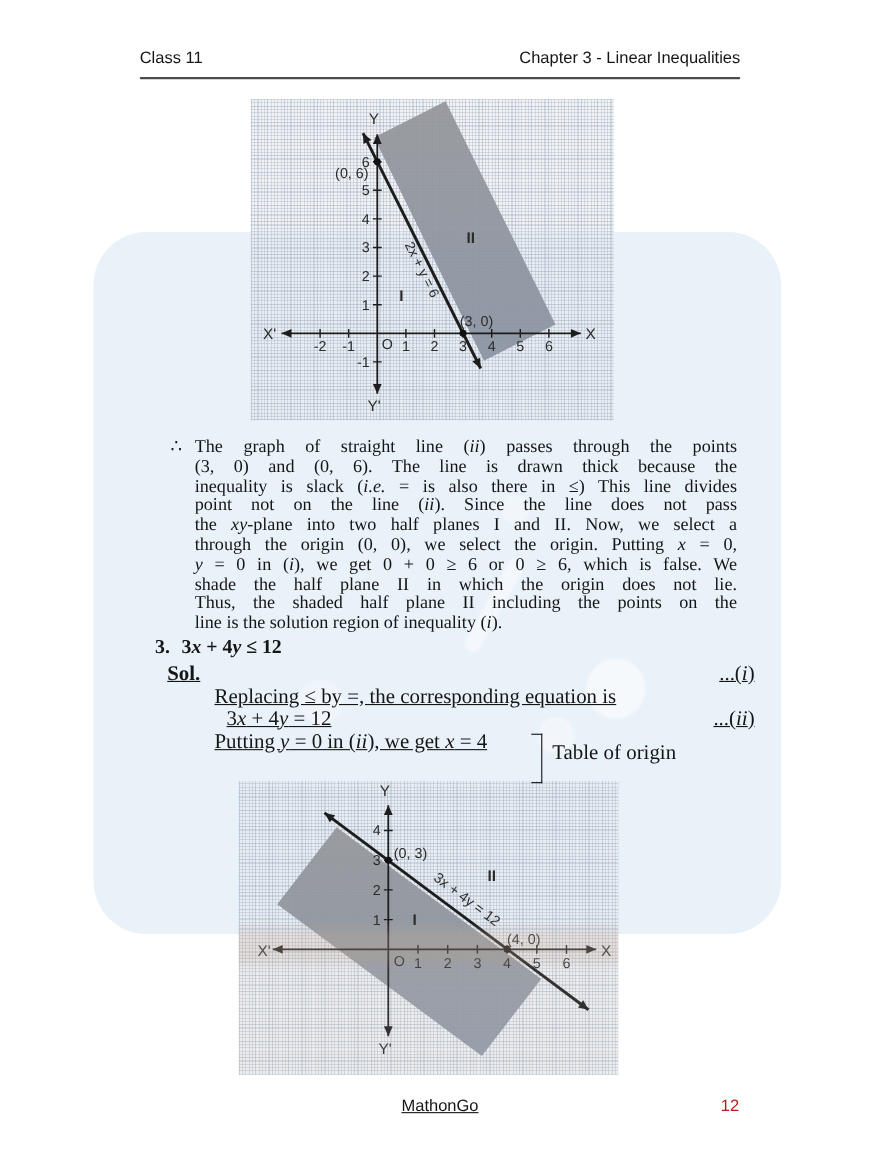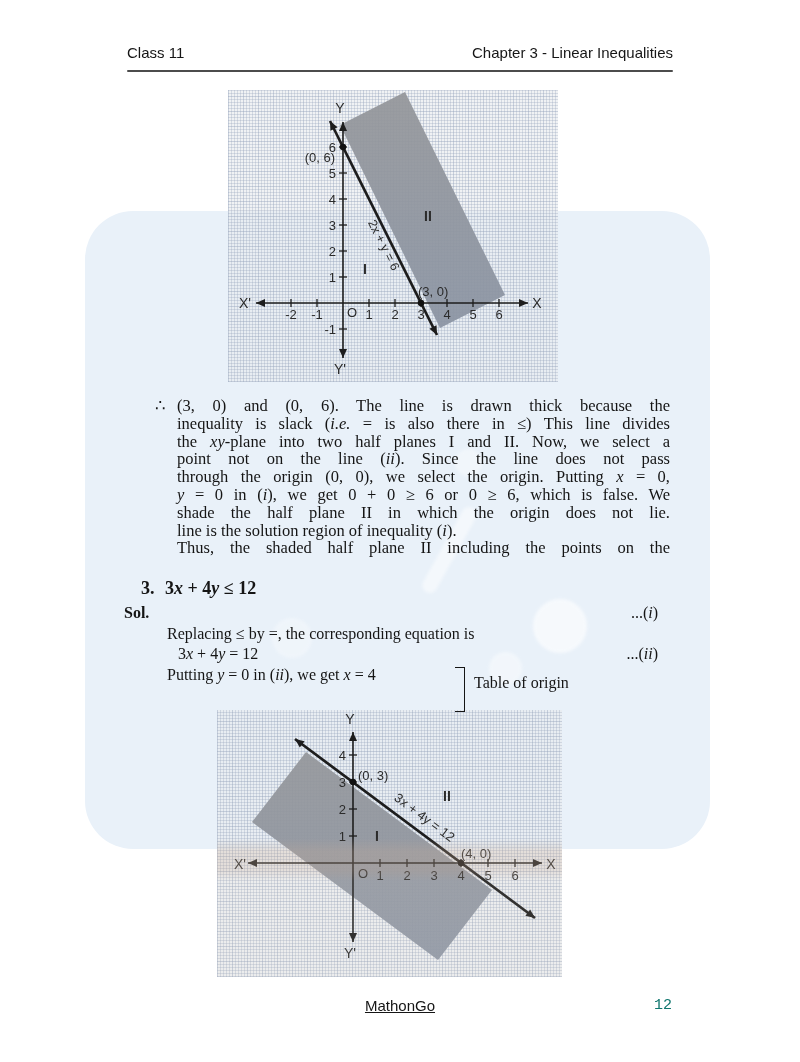--- a/index.html
+++ b/index.html
@@ -4,21 +4,21 @@
 <style>
   html,body { margin:0; padding:0; background:#ffffff; }
   .page { position:relative; width:800px; height:1062px; background:#ffffff; overflow:hidden;
           font-family:"Liberation Serif", serif; color:#151515; }
 
   
   .hdr-left  { position:absolute; left:127px; top:44px; font-family:"Liberation Sans",sans-serif; font-size:15px; color:#161616; z-index:3; }
   .hdr-right { position:absolute; right:127px; top:44px; font-family:"Liberation Sans",sans-serif; font-size:15px; color:#161616; z-index:3; }
   .hdr-rule  { position:absolute; left:127px; top:70px; width:546px; height:2px; background:#4c4c4c; border-radius:1px; z-index:3; }
   .ftr-brand { position:absolute; left:0; top:997px; width:800px; text-align:center; font-family:"Liberation Sans",sans-serif; font-size:15px; color:#151515; z-index:3;text-decoration:underline; }
-  .ftr-page  { position:absolute; right:128px; top:997px; font-family:Liberation Mono, monospace; font-size:15px; color:#0f766e; z-index:3;text-align:right; }
+  .ftr-page  { position:absolute; right:128px; top:997px; font-family:Liberation Sans, sans-serif; font-size:15px; color:#b91c1c; z-index:3;text-align:right; }
 
   
   .wm { position:absolute; left:85px; top:211px; width:625px; height:638px; border-radius:48px; background:#e9f1f9; z-index:0; }
   .wm-shape { position:absolute; background:#ffffff; z-index:1; filter:blur(1.5px); }
   .wm-bar { left:442px; top:502px; width:15px; height:96px; border-radius:8px; transform:rotate(29deg); opacity:.5; }
   .wm-c1 { left:533px; top:599px; width:54px; height:54px; border-radius:50%; opacity:.62; }
   .wm-c2 { left:489px; top:652px; width:33px; height:33px; border-radius:50%; opacity:.42; }
   .wm-c3 { left:455px; top:449px; width:27px; height:27px; border-radius:50%; opacity:.38; }
   .wm-c4 { left:272px; top:618px; width:40px; height:40px; border-radius:50%; opacity:.30; }
 
@@ -40,21 +40,21 @@
 
   
   .para { position:absolute; left:177px; top:397px; width:493px; font-size:16.5px; line-height:17.8px; z-index:3; }
   .para .marker { position:absolute; left:-22px; top:0; }
   .pline { text-align:justify; text-align-last:justify; white-space:normal; }
   .pline.last { text-align-last:left; }
 
   .item3 { position:absolute; left:141px; top:578px; width:500px; font-size:18px; font-weight:bold; z-index:3; }
   .item3 .inum { display:inline-block; width:24px; }
 
-  .sol { position:absolute; left:124px; top:603px; width:534px; font-size:16px; z-index:3; }
+  .sol { position:absolute; left:152px; top:603px; width:534px; font-size:19px; z-index:3;text-decoration:underline; }
   .srow { display:flex; line-height:20.7px; }
   .slabel { width:43px; font-weight:bold; flex:0 0 auto; }
   .sbody  { flex:0 1 auto; }
   .sbody.indent { padding-left:11px; }
   .sref { margin-left:auto; }
   .putwrap { position:relative; }
   .bracket { position:absolute; left:331px; top:2px; width:9px; height:43px;
              border-top:1.6px solid #151515; border-right:1.6px solid #151515; border-bottom:1.6px solid #151515; }
   .tnote { position:absolute; left:350px; top:9px; }
   i { font-style:italic; }
@@ -133,29 +133,30 @@
         <text x="107" y="72" text-anchor="end" font-size="13" font-weight="normal">(0, 6)</text>
         <text x="190" y="206" text-anchor="start" font-size="13" font-weight="normal">(3, 0)</text>
         <text x="137" y="184" text-anchor="middle" font-size="14" font-weight="bold">I</text>
         <text x="200" y="131" text-anchor="middle" font-size="14" font-weight="bold">II</text>
         <text x="152" y="157" text-anchor="middle" font-size="12.5" font-weight="normal" transform="rotate(63.5 152 157)">2x + y = 6</text>
       </svg>
     </div>
 
   <div class="para">
     <span class="marker">∴</span>
+    <div class="pline">The graph of straight line (<i>ii</i>) passes through the points</div>
     <div class="pline">(3, 0) and (0, 6). The line is drawn thick because the</div>
     <div class="pline">inequality is slack (<i>i.e.</i> = is also there in ≤) This line divides</div>
+    <div class="pline">point not on the line (<i>ii</i>). Since the line does not pass</div>
     <div class="pline">the <i>xy</i>-plane into two half planes I and II. Now, we select a</div>
-    <div class="pline">point not on the line (<i>ii</i>). Since the line does not pass</div>
     <div class="pline">through the origin (0, 0), we select the origin. Putting <i>x</i> = 0,</div>
     <div class="pline"><i>y</i> = 0 in (<i>i</i>), we get 0 + 0 ≥ 6 or 0 ≥ 6, which is false. We</div>
     <div class="pline">shade the half plane II in which the origin does not lie.</div>
+    <div class="pline">Thus, the shaded half plane II including the points on the</div>
     <div class="pline last">line is the solution region of inequality (<i>i</i>).</div>
-    <div class="pline">Thus, the shaded half plane II including the points on the</div>
   </div>
 
   <div class="item3">
     <span class="inum">3.</span><span>3<i>x</i> + 4<i>y</i> ≤ 12</span>
   </div>
 
   <div class="sol">
     <div class="srow">
       <span class="slabel">Sol.</span>
       <span class="sref">...(<i>i</i>)</span>

